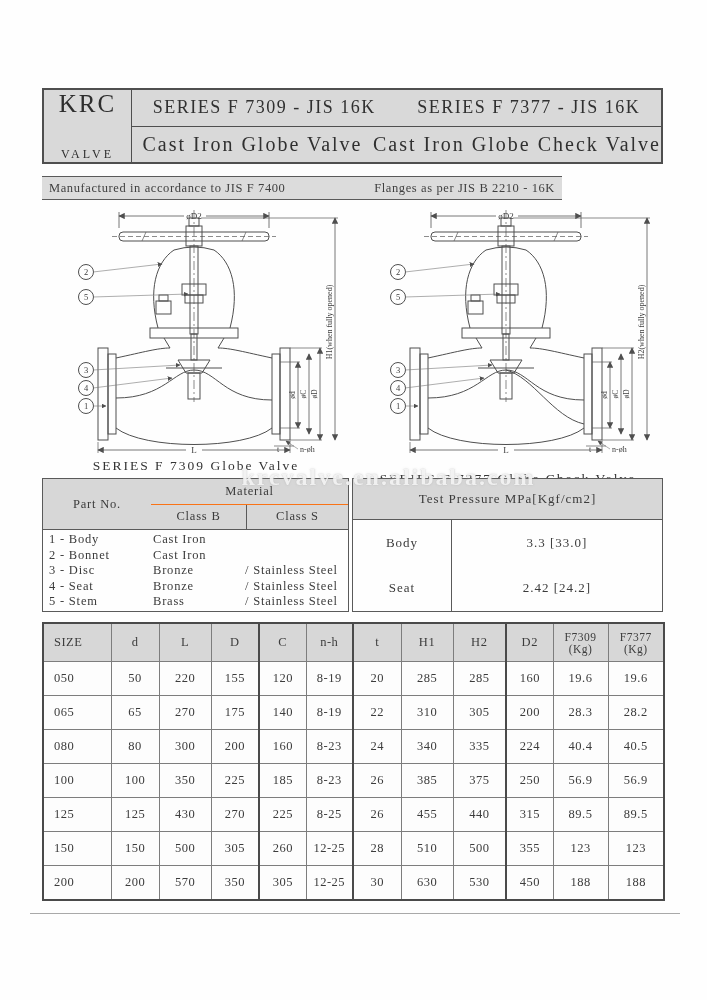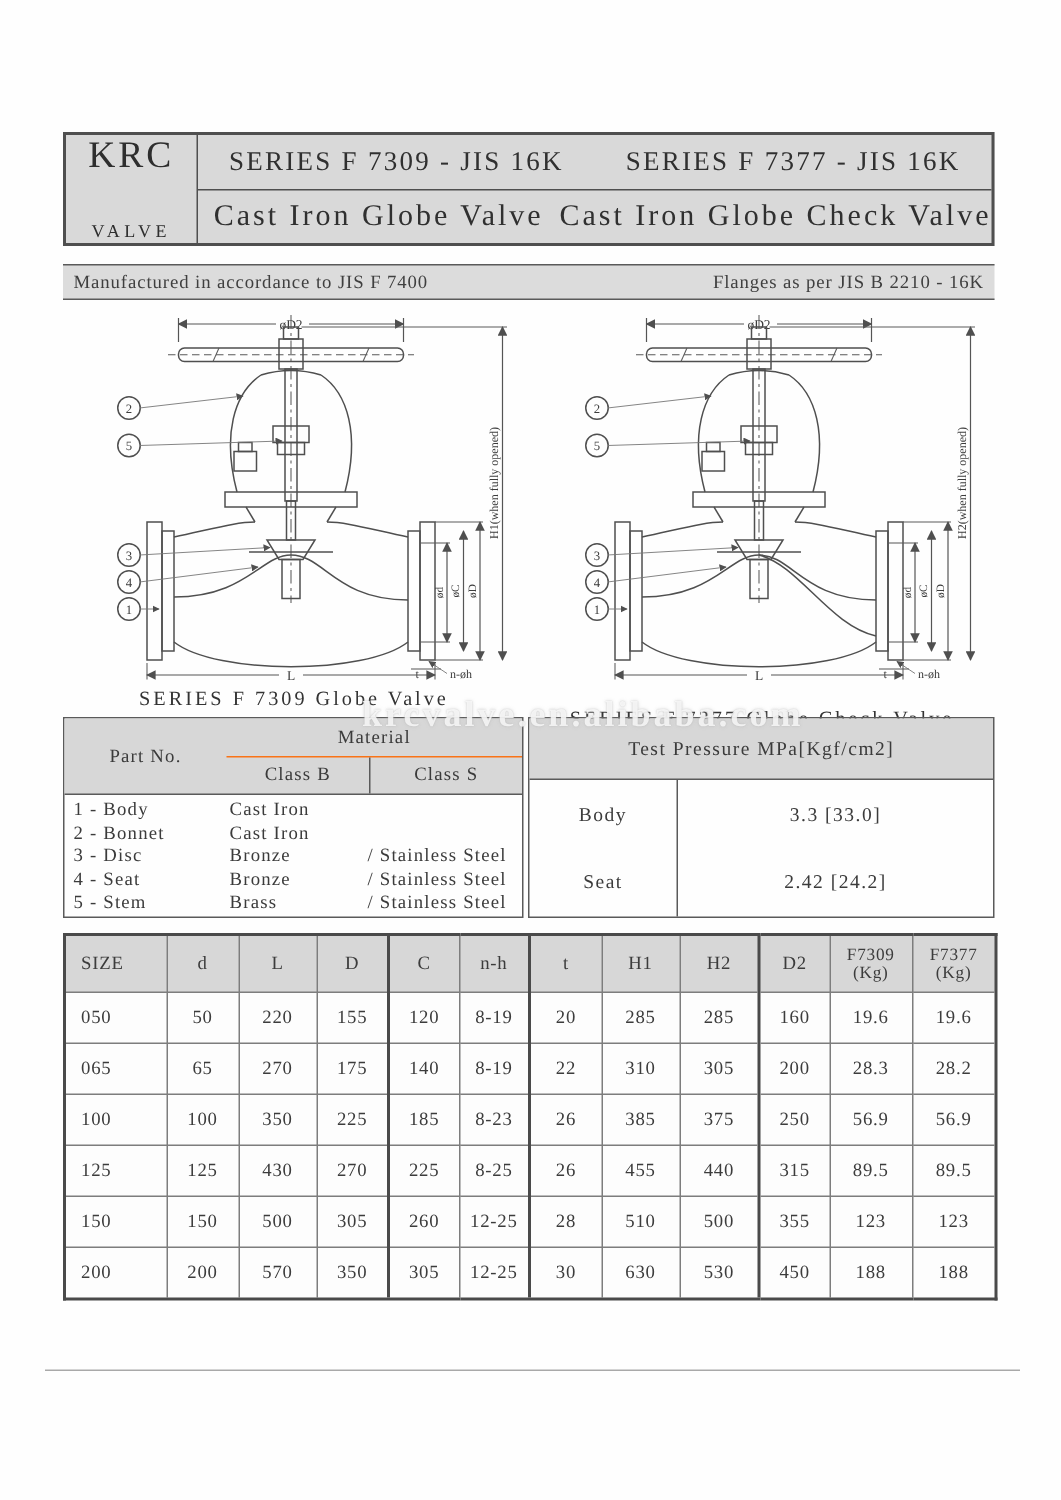--- a/index.html
+++ b/index.html
@@ -14,21 +14,21 @@
   .hdr-logo .krc{font-size:25px;letter-spacing:2px;color:#2e2e2e;}
   .hdr-logo .valve{font-size:12px;letter-spacing:3px;margin-top:1px;color:#2e2e2e;}
   .hdr-main{flex:1;display:flex;flex-direction:column;}
   .hdr-row{flex:1;display:flex;align-items:center;}
   .hdr-row.top{border-bottom:1.5px solid #4f4f4f;}
   .hdr-cell{flex:1;text-align:center;white-space:nowrap;}
   .series-txt{font-size:18px;letter-spacing:1.5px;color:#303030;}
   .product-txt{font-size:20px;letter-spacing:2px;color:#303030;}
 
   
-  .subbar{position:absolute;left:42px;top:176px;width:621px;height:24px;background:#dcdcdc;
+  .subbar{position:absolute;left:42px;top:176px;width:520px;height:24px;background:#dcdcdc;
           border-top:1.5px solid #5a5a5a;border-bottom:1.5px solid #5a5a5a;box-sizing:border-box;
           display:flex;align-items:center;justify-content:space-between;
           font-size:12.5px;letter-spacing:0.6px;color:#3f3f3f;padding:0 7px;}
 
   
   .drawing{position:absolute;top:202px;width:300px;height:254px;}
   #drawL{left:46px;} #drawR{left:358px;}
   .caption{position:absolute;top:458px;width:300px;text-align:center;
            font-size:13.5px;letter-spacing:2px;color:#333;}
   #capL{left:46px;} #capR{left:358px;margin-top:13px;}
@@ -419,20 +419,34 @@
           <td class="g">140</td>
           <td>8-19</td>
           <td class="g">22</td>
           <td>310</td>
           <td>305</td>
           <td class="g">200</td>
           <td>28.3</td>
           <td>28.2</td>
         </tr>
 
+        <tr>
+          <td class="colsize">080</td>
+          <td>80</td>
+          <td>300</td>
+          <td>200</td>
+          <td class="g">160</td>
+          <td>8-23</td>
+          <td class="g">24</td>
+          <td>340</td>
+          <td>335</td>
+          <td class="g">224</td>
+          <td>40.4</td>
+          <td>40.5</td>
+        </tr>
 
         <tr>
           <td class="colsize">100</td>
           <td>100</td>
           <td>350</td>
           <td>225</td>
           <td class="g">185</td>
           <td>8-23</td>
           <td class="g">26</td>
           <td>385</td>

